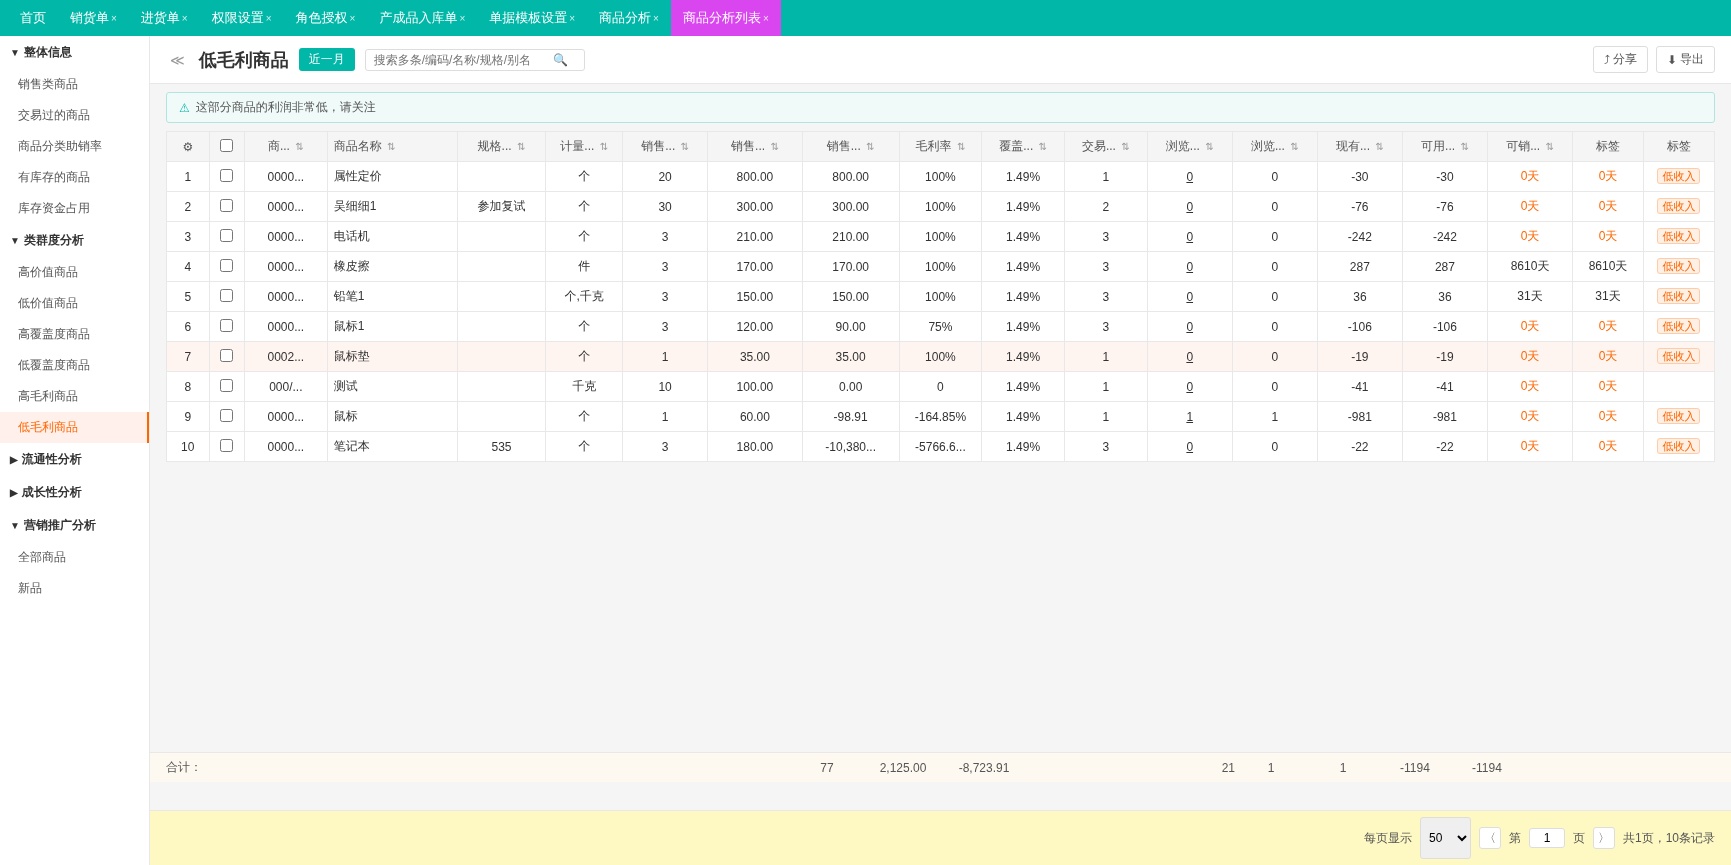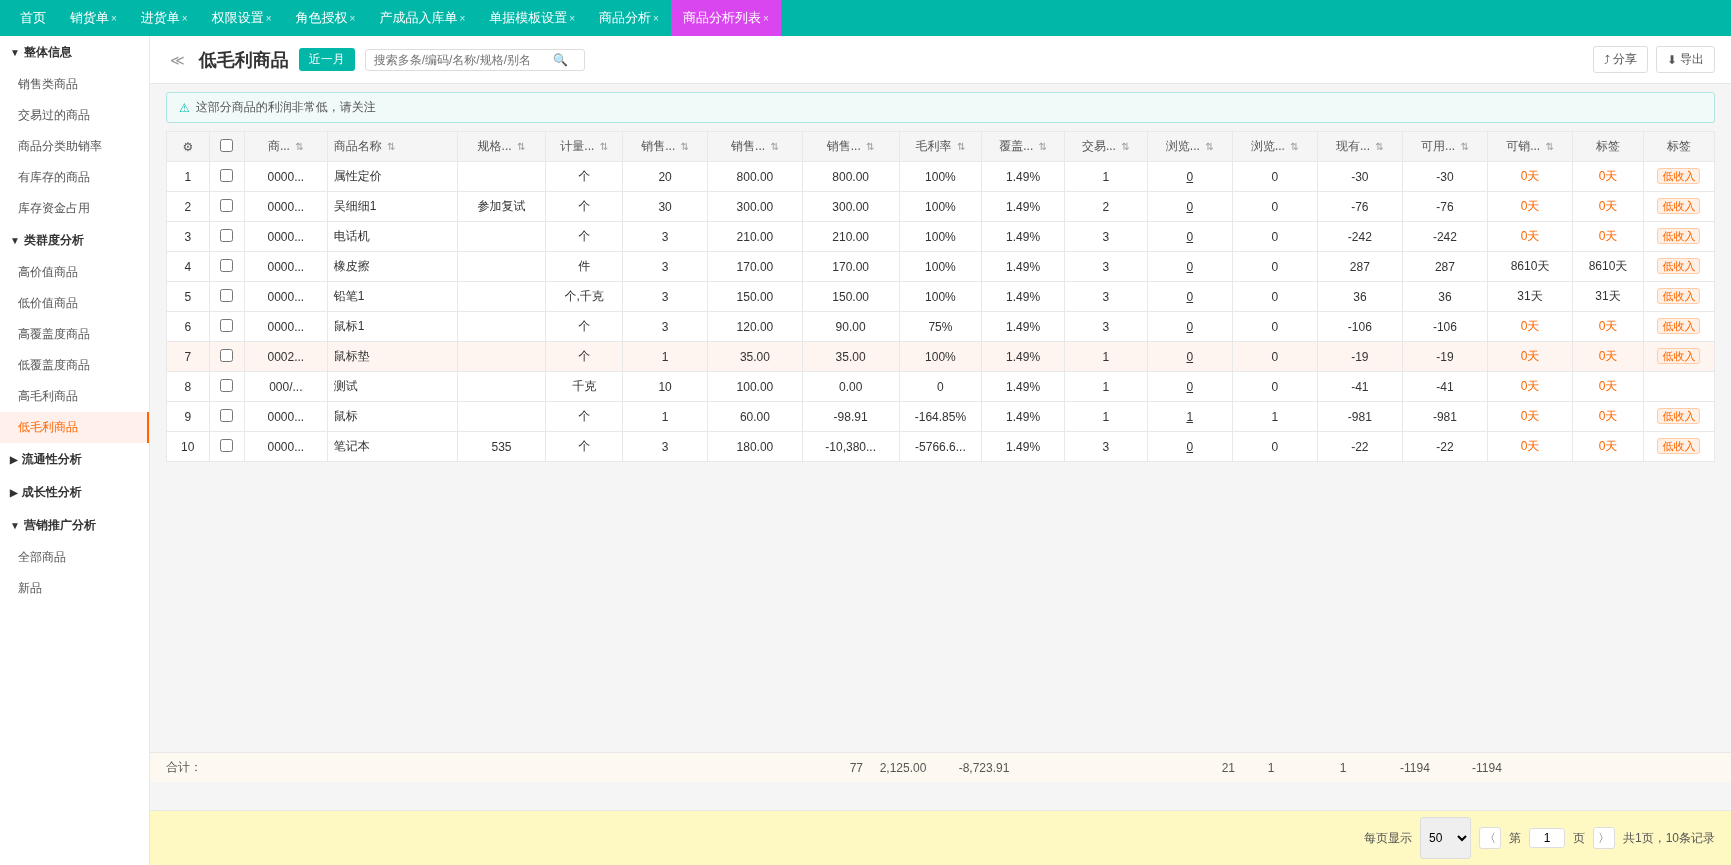--- a/index.html
+++ b/index.html
@@ -446,21 +446,21 @@
 
     <div class="table-footer">
       <span style="margin-right:8px;">合计：</span>
       <div style="flex:1; display:flex; justify-content: flex-end; gap: 0;">
         <span style="width:36px; text-align:center;"></span>
         <span style="width:30px; text-align:center;"></span>
         <span style="width:70px; text-align:center;"></span>
         <span style="width:110px; text-align:center;"></span>
         <span style="width:75px; text-align:center;"></span>
         <span style="width:65px; text-align:center;"></span>
-        <span style="width:72px; text-align:right;">77</span>
+        <span style="width:72px; text-align:center;">77</span>
         <span style="width:80px; text-align:center;">2,125.00</span>
         <span style="width:82px; text-align:center;">-8,723.91</span>
         <span style="width:70px; text-align:center;"></span>
         <span style="width:70px; text-align:center;"></span>
         <span style="width:70px; text-align:right;">21</span>
         <span style="width:72px; text-align:center;">1</span>
         <span style="width:72px; text-align:center;">1</span>
         <span style="width:72px; text-align:center;">-1194</span>
         <span style="width:72px; text-align:center;">-1194</span>
         <span style="width:72px; text-align:center;"></span>

